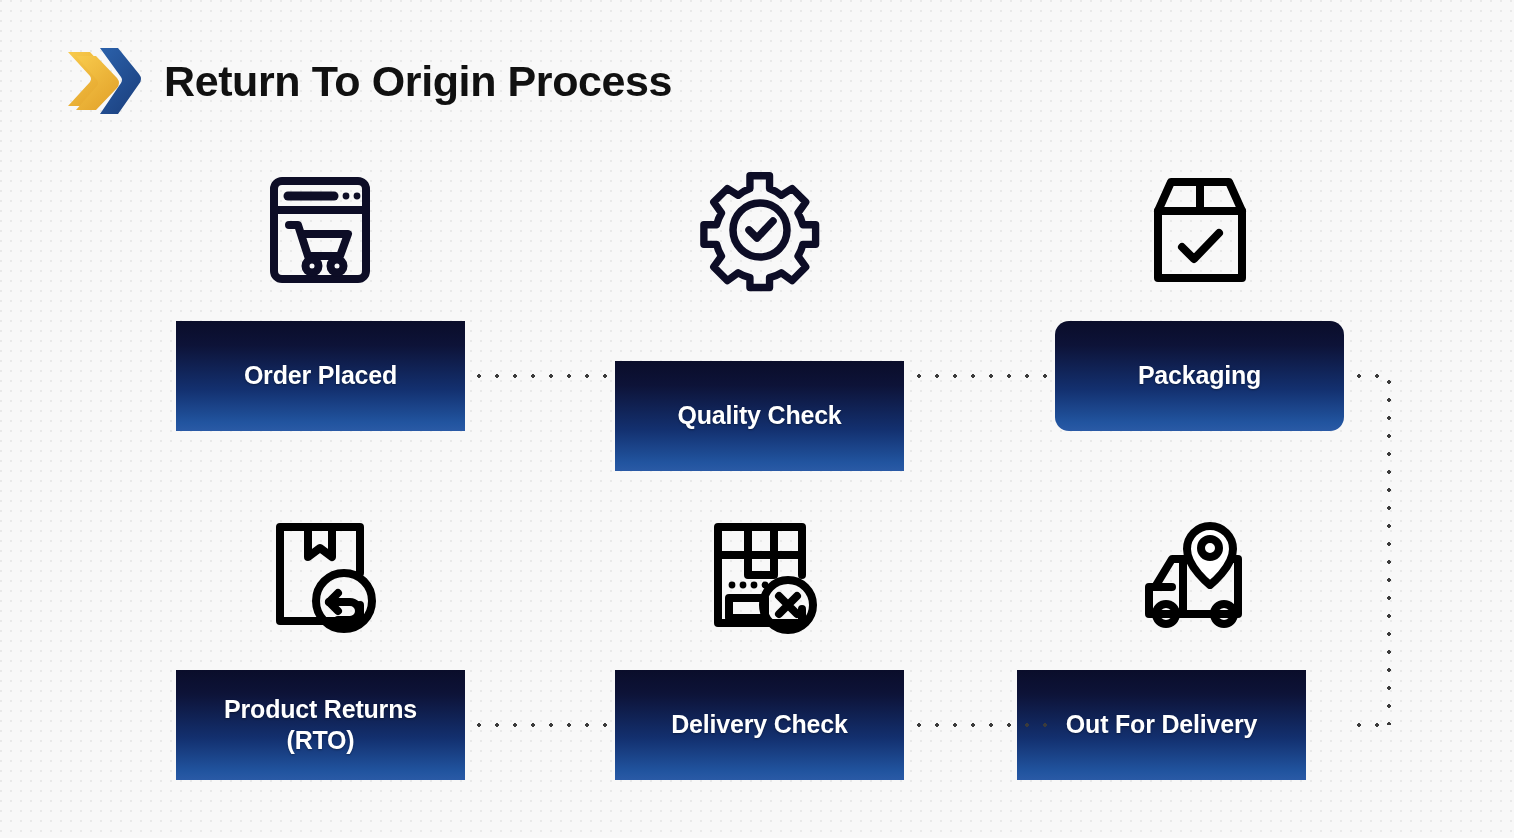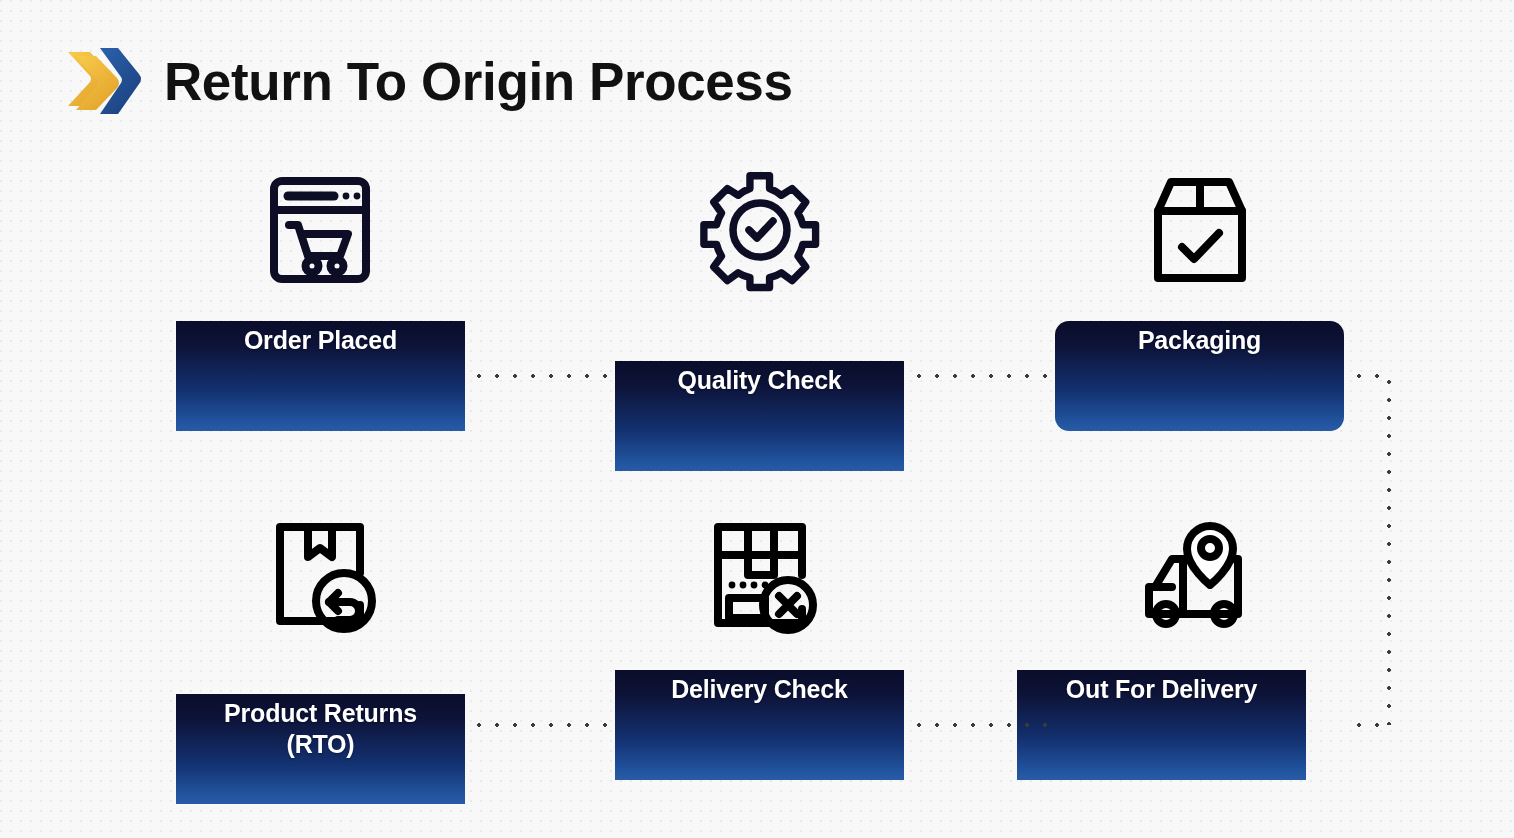--- a/index.html
+++ b/index.html
@@ -19,21 +19,21 @@
   }
 
   
   .header {
     position:absolute;
     left:60px; top:42px;
     display:flex; align-items:center; gap:22px;
   }
   .logo { width:82px; height:78px; display:block; flex:none; }
   .page-title {
-    font-size:53px;
+    font-size:43px;
     font-weight:bold;
     letter-spacing:-0.4px;
     color:#111111;
     white-space:nowrap;
     line-height:1;
   }
 
   
   .flow { position:absolute; inset:0; }
 
@@ -44,21 +44,21 @@
     left:50%;
     transform:translateX(-50%);
     width:124px; height:124px;
   }
   .node-icon svg { width:100%; height:100%; display:block; }
 
   .node-card {
     position:absolute;
     width:289px; height:110px;
     background:linear-gradient(180deg,#0a0d2a 0%, #0d1338 22%, #13306f 62%, #21549f 92%, #2a5aa6 100%);
-    display:flex; align-items:flex-start; justify-content:center;
+    display:flex; align-items:center; justify-content:center;
     text-align:center;
     padding:4px 10px;
   }
   .node-card span {
     color:#ffffff;
     font-size:25px;
     font-weight:bold;
     line-height:1.25;
     letter-spacing:-0.2px;
     text-shadow:0 1px 2px rgba(0,0,0,.35);
@@ -67,21 +67,21 @@
   
   #n-order      .node-icon { top:168px; }
   #n-order      .node-card { left:176px;  top:321px; }
   #n-quality    .node-icon { top:168px; }
   #n-quality    .node-card { left:615px;  top:321px;margin-top:40px; }
   #n-packaging  .node-icon { top:168px; }
   #n-packaging  .node-card { left:1055px; top:321px;border-radius:14px; }
 
   
   #n-returns    .node-icon { top:513px; }
-  #n-returns    .node-card { left:176px;  top:670px;margin-top:24px; }
+  #n-returns    .node-card { left:176px;  top:670px; }
   #n-fails      .node-icon { top:513px; }
   #n-fails      .node-card { left:615px;  top:670px; }
   #n-outfor     .node-icon { top:513px; }
   #n-outfor     .node-card { left:1017px; top:670px; }
 
   #n-order   .node-icon, #n-returns .node-icon { left:320px; }
   #n-quality .node-icon, #n-fails   .node-icon { left:760px; }
   #n-packaging .node-icon, #n-outfor .node-icon { left:1200px; }
 
   

